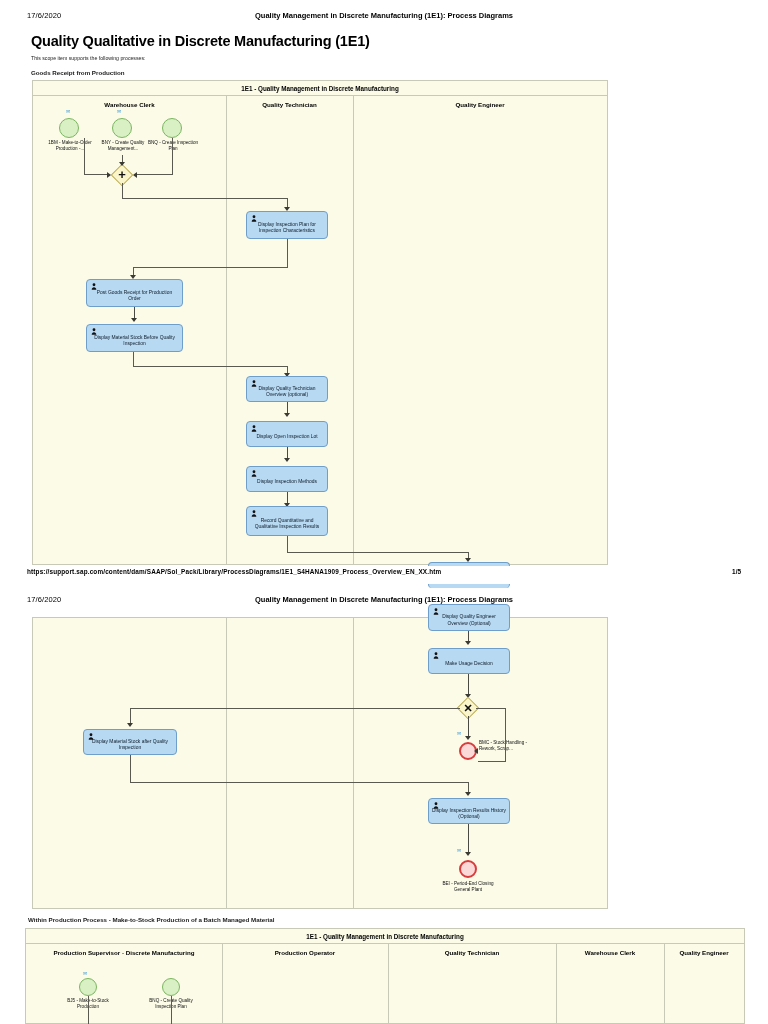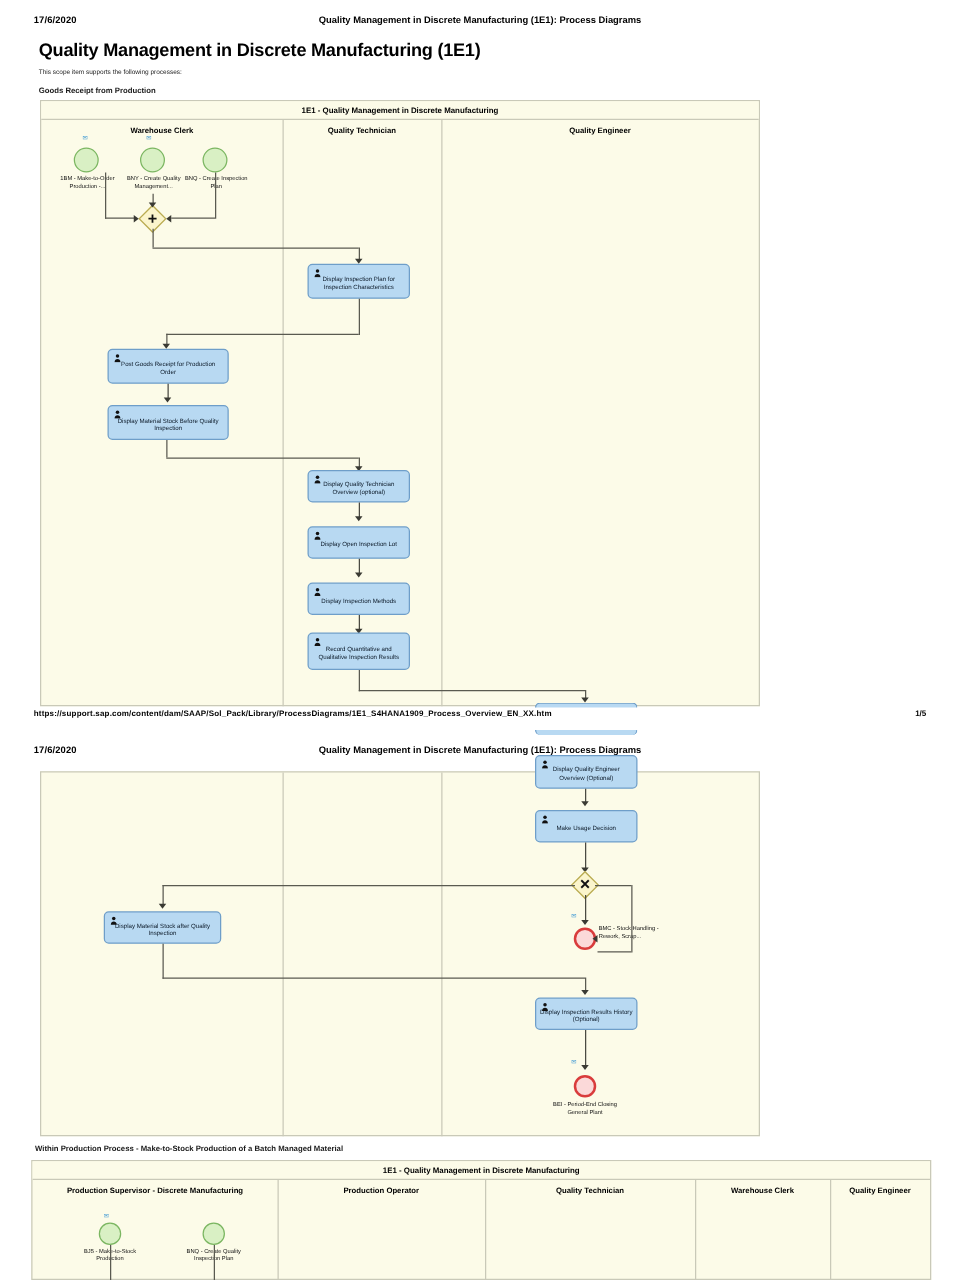--- a/index.html
+++ b/index.html
@@ -10,21 +10,21 @@
     font-family:"Liberation Sans", sans-serif;
     color:#000;
     overflow:hidden;
     position:relative;
   }
   .page { position:absolute; left:0; width:768px; }
   .pg1 { top:0; height:584px; }
   .pg2 { top:584px; height:440px; }
 
   .hdr { position:absolute; left:0; top:0; width:768px; height:22px; }
-  .hdr .date { position:absolute; left:27px; top:11px; font-size:7.5px; font-weight:bold; letter-spacing:.1px;}
+  .hdr .date { position:absolute; left:27px; top:11px; font-size:7.5px; font-weight:normal; letter-spacing:.1px;}
   .hdr .ttl  { position:absolute; left:0; top:11px; width:768px; text-align:center; font-size:7.5px; font-weight:bold; }
 
   .doc-title { position:absolute; left:31px; top:33px; font-size:14.5px; font-weight:bold; letter-spacing:-.2px; }
   .doc-sub   { position:absolute; left:31px; top:55px; font-size:5.2px; color:#222; }
   .sec-title { position:absolute; font-size:6.2px; font-weight:bold; color:#1a1a1a; }
 
   
   .pool { position:absolute; border:1px solid #c9c9b8; background:#fcfbe8; }
   .pool-title { height:15px; line-height:15px; text-align:center;
                 font-size:6.3px; font-weight:bold; border-bottom:1px solid #c9c9b8; background:#fcfbe8; }
@@ -74,21 +74,21 @@
 </head>
 <body>
 
 <div class="page pg1">
 
   <div class="hdr">
     <div class="date">17/6/2020</div>
     <div class="ttl">Quality Management in Discrete Manufacturing (1E1): Process Diagrams</div>
   </div>
 
-  <div class="doc-title">Quality Management in Discrete Manufacturing (1E1)</div>
+  <div class="doc-title">Quality Qualitative in Discrete Manufacturing (1E1)</div>
   <div class="doc-sub">This scope item supports the following processes:</div>
   <div class="sec-title" style="left:31px; top:69px;">Goods Receipt from Production</div>
 
   <div class="pool" style="left:32px; top:80px; width:576px; height:485px;">
     <div class="pool-title">1E1 - Quality Management in Discrete Manufacturing</div>
 
     <div class="lane-hdr-row">
       <div class="lane-hdr" style="left:0;    width:193px;">Warehouse Clerk</div>
       <div class="lane-hdr" style="left:193px;width:127px;">Quality Technician</div>
       <div class="lane-hdr" style="left:320px;width:254px;">Quality Engineer</div>

